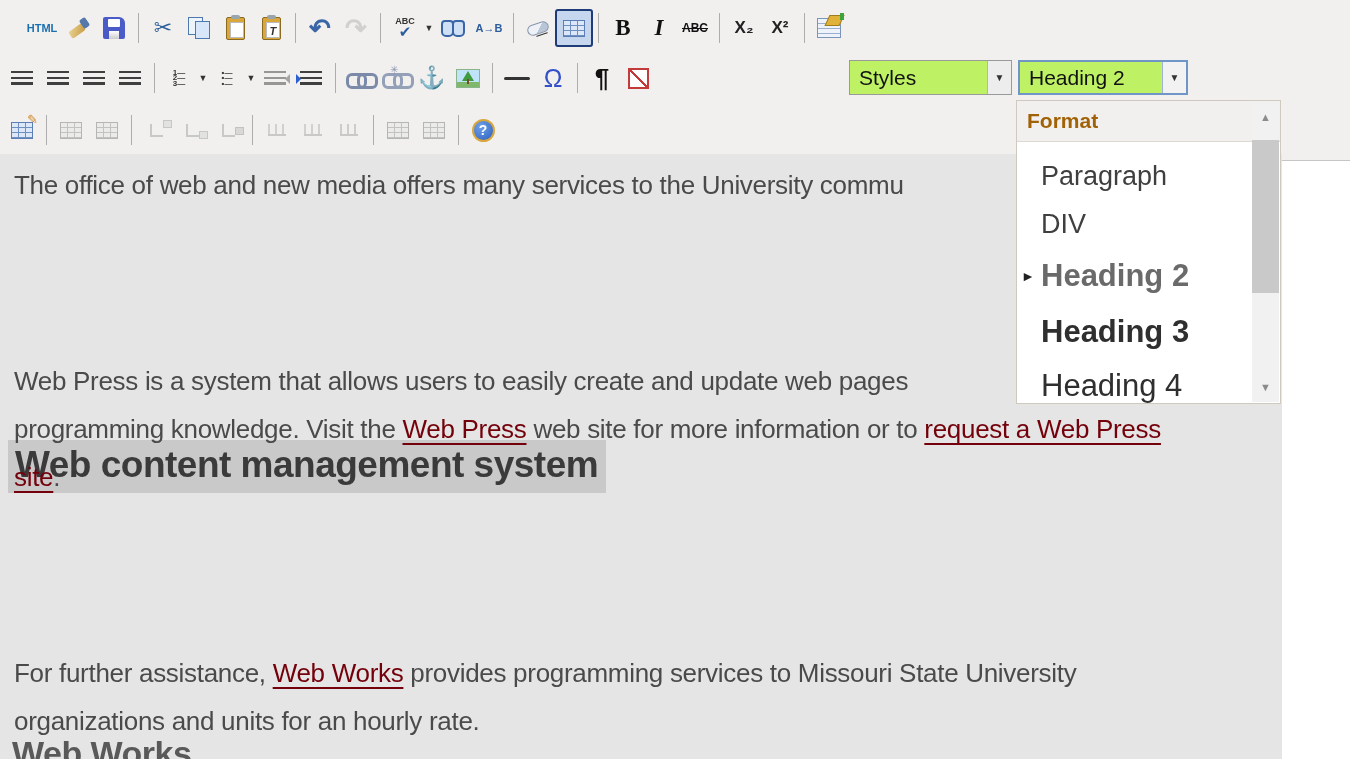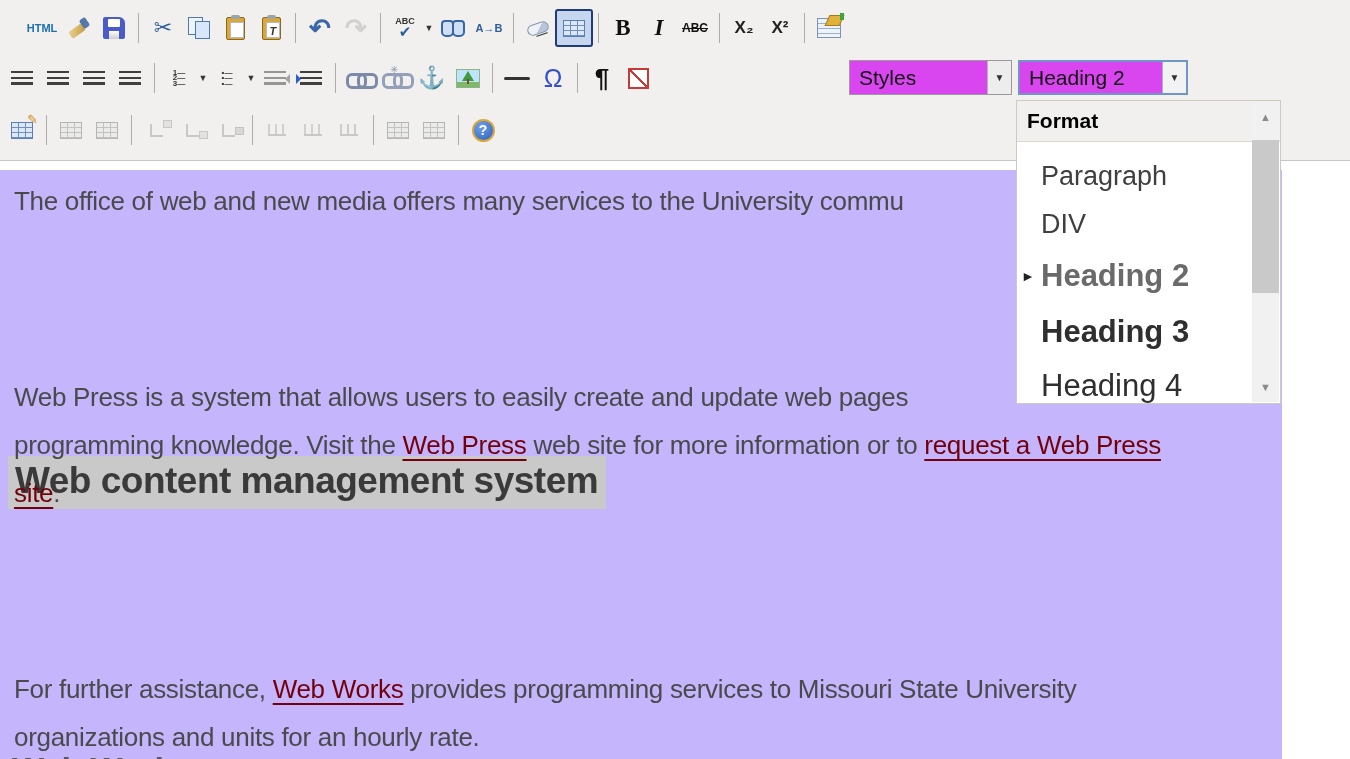--- a/index.html
+++ b/index.html
@@ -122,49 +122,49 @@
 
   .ic-col { width:18px; height:12px; border-bottom:2px solid #9aa2ae; position:relative;
     background:repeating-linear-gradient(to right,#aab2bd 0 2px, transparent 2px 7px); }
   .ic-col.v3 { background:repeating-linear-gradient(to right,#c9a2a2 0 2px, transparent 2px 7px); }
 
   .ic-help { width:23px; height:23px; border-radius:50%; color:#fff; font-weight:bold; font-size:14px;
     background:radial-gradient(circle at 35% 30%, #6fa0e8, #2b5fc0); border:2px solid #d9a73c;
     display:flex; align-items:center; justify-content:center; }
 
   
-  .combo { position:absolute; top:4px; height:35px; background:#d946ef; border:1px solid #9a9a9a;
+  .combo { position:absolute; top:4px; height:35px; background:#bef264; border:1px solid #9a9a9a;
     display:flex; align-items:stretch; font-size:21px; color:#111; }
   .combo .val { flex:1; display:flex; align-items:center; padding-left:9px; }
   .combo .btn { width:24px; border-left:1px solid #b5b5b5; background:#ededed;
     display:flex; align-items:center; justify-content:center; font-size:10px; color:#333; }
   .combo.styles { left:845px; width:163px; }
   .combo.format { left:1014px; width:170px; border:2px solid #7096c8; }
   .combo.format .btn { border-left:1px solid #9db4d6; background:#f2f2f2; }
 
   
   .panel { position:absolute; left:1016px; top:100px; width:265px; height:304px;
     background:#fff; border:1px solid #cfc9c0; z-index:10; }
   .panel-header { height:41px; background:#f2f0ee; border-bottom:1px solid #ddd8d2;
-    display:flex; align-items:center; padding-left:10px; font-size:21px; font-weight:bold; color:#000000; }
+    display:flex; align-items:center; padding-left:10px; font-size:21px; font-weight:bold; color:#a16207; }
   .panel-items { padding:10px 0 0 0; }
   .p-item { padding-left:24px; display:flex; align-items:center; position:relative; color:#3f3f3f; }
   .p-item.norm { font-size:27px; height:48px; }
   .p-item.h2sel { font-size:31px; font-weight:bold; height:56px; color:#6a6a6a; }
   .p-item.h3 { font-size:31px; font-weight:bold; height:56px; color:#2f2f2f; }
   .p-item.h4 { font-size:31px; font-weight:normal; height:52px; color:#2f2f2f;text-align:right; }
   .sel-marker { position:absolute; left:7px; font-size:15px; color:#222; }
   .vscroll { position:absolute; right:1px; top:1px; bottom:1px; width:27px; background:#f1f1f1; }
   .vs-up,.vs-down { position:absolute; left:0; width:27px; height:22px; display:flex;
     align-items:center; justify-content:center; font-size:11px; color:#8b8b8b; }
   .vs-up { top:4px; } .vs-down { bottom:4px; }
   .vs-thumb { position:absolute; left:0; top:38px; width:27px; height:153px; background:#c9c9c9; }
 
   
-  .doc { position:absolute; left:0; top:170px; width:1282px; bottom:0; background:#c4b5fd;
+  .doc { position:absolute; left:0; top:154px; width:1282px; bottom:0; background:#e5e5e5;
     color:#4a4a4a; letter-spacing:-0.3px; }
   .line { position:absolute; left:14px; white-space:nowrap; font-size:26px; }
   .doc a { color:#73000a; text-decoration:underline; text-underline-offset:5px; text-decoration-thickness:2px; }
   .h1sel { position:absolute; left:8px; top:286px; font-size:37px; font-weight:600; color:#3a3a3a;
     background:#c9c9c9; padding:4px 8px 7px 7px; letter-spacing:-0.5px; white-space:nowrap; }
   .h2head { position:absolute; left:12px; top:580px; font-size:34px; font-weight:600; color:#595959;
     letter-spacing:-0.5px; white-space:nowrap; }
 </style>
 </head>
 <body>

